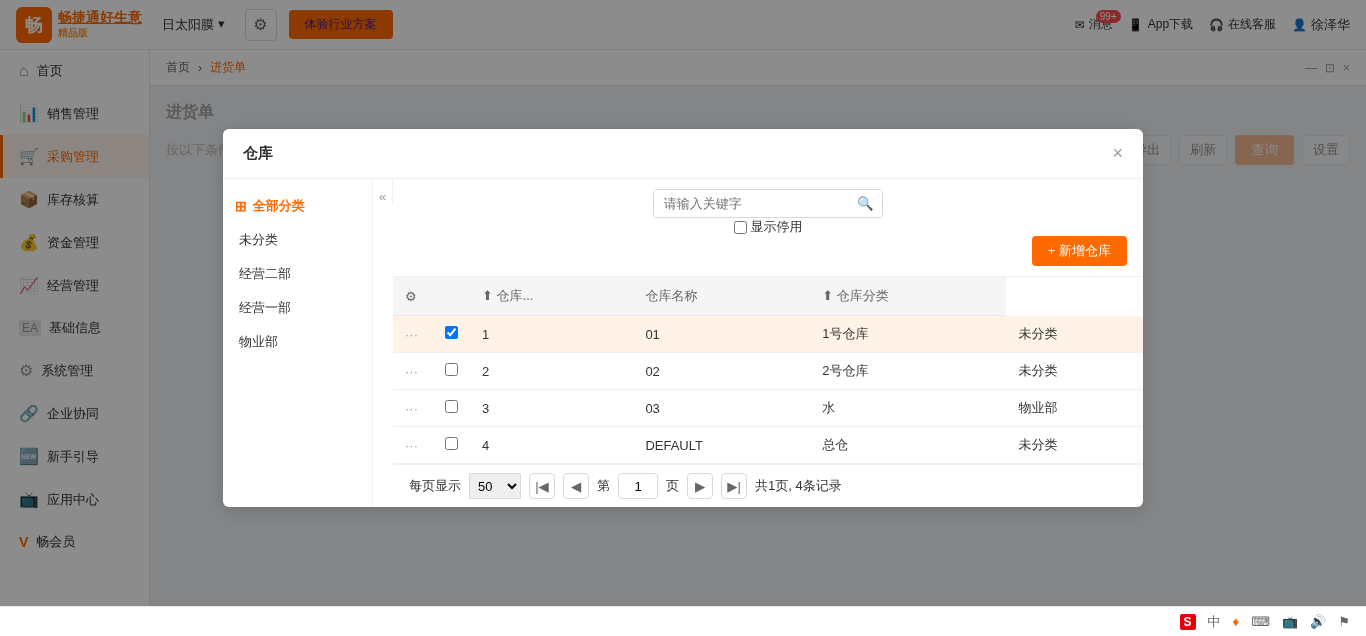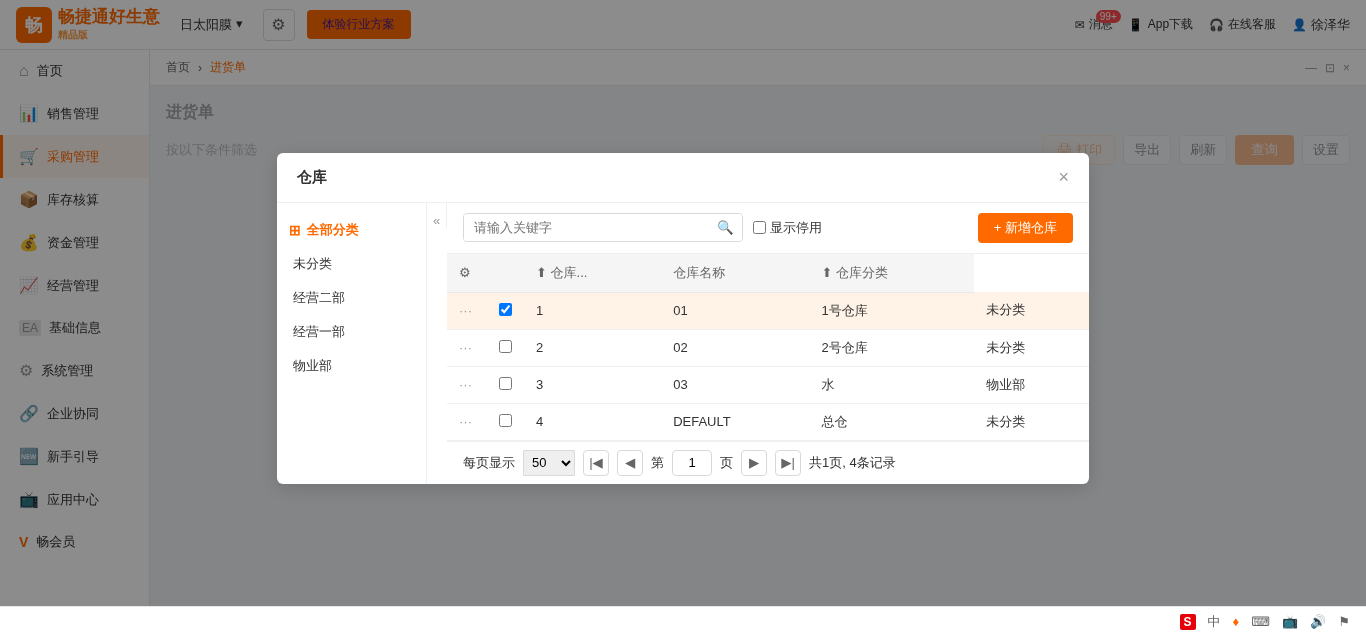--- a/index.html
+++ b/index.html
@@ -20,21 +20,21 @@
       display: flex; align-items: center; gap: 6px;
       color: #ff6a00; font-weight: bold; font-size: 14px;
     }
     .logo-icon {
       width: 36px; height: 36px;
       background: #ff6a00;
       border-radius: 6px;
       display: flex; align-items: center; justify-content: center;
       color: #fff; font-size: 18px; font-weight: bold;
     }
-    .logo-text { line-height: 1.2; font-size: 17px; }
+    .logo-text { line-height: 1.2; font-size: 14px; text-decoration: underline; }
     .logo-sub { font-size: 10px; color: #ff9a3c; }
     .topbar-company {
       margin-left: 20px;
       display: flex; gap: 4px;
       font-size: 13px; color: #333; cursor: pointer;
     }
     .topbar-center { flex: 1; display: flex; align-items: center; gap: 12px; margin-left: 20px; }
     .btn-experience {
       background: #ff6a00; color: #4c1d95; border: none;
       padding: 6px 16px; border-radius: 4px; cursor: pointer; font-size: 12px;
@@ -115,21 +115,21 @@
 
     
     .overlay {
       position: fixed; top: 0; left: 0; right: 0; bottom: 0;
       background: rgba(0,0,0,0.45); z-index: 100;
       display: flex; align-items: center; justify-content: center;
     }
     .modal {
       background: #fff;
       border-radius: 6px;
-      width: 812px;
+      width: 920px;
       max-height: 600px;
       display: flex; flex-direction: column;
       box-shadow: 0 4px 20px rgba(0,0,0,0.15);
     }
     .modal-header {
       display: flex; align-items: center; justify-content: space-between;
       padding: 14px 20px;
       border-bottom: 1px solid #f0f0f0;
     }
     .modal-title { font-size: 15px; font-weight: bold; color: #333; }
@@ -159,23 +159,24 @@
       color: #999; border-right: 1px solid #f0f0f0;
     }
 
     
     .modal-main {
       flex: 1;
       display: flex; flex-direction: column;
       overflow: hidden;
     }
     .modal-toolbar {
-      display: flex; align-items: center; gap: 10px;
+      display: flex; align-items: center; 
       padding: 10px 16px;
       border-bottom: 1px solid #f0f0f0;
+      flex-direction: column;
     }
     .search-box {
       display: flex; align-items: center;
       border: 1px solid #d9d9d9; border-radius: 4px;
       overflow: hidden; flex: 1; max-width: 280px;
     }
     .search-box input {
       border: none; outline: none; padding: 6px 10px; font-size: 13px; flex: 1;
     }
     .search-icon-btn {

